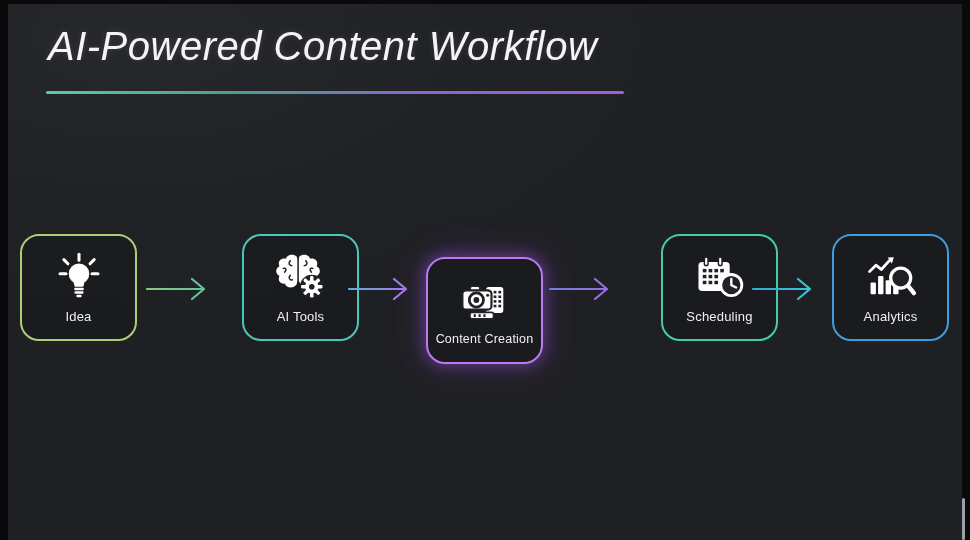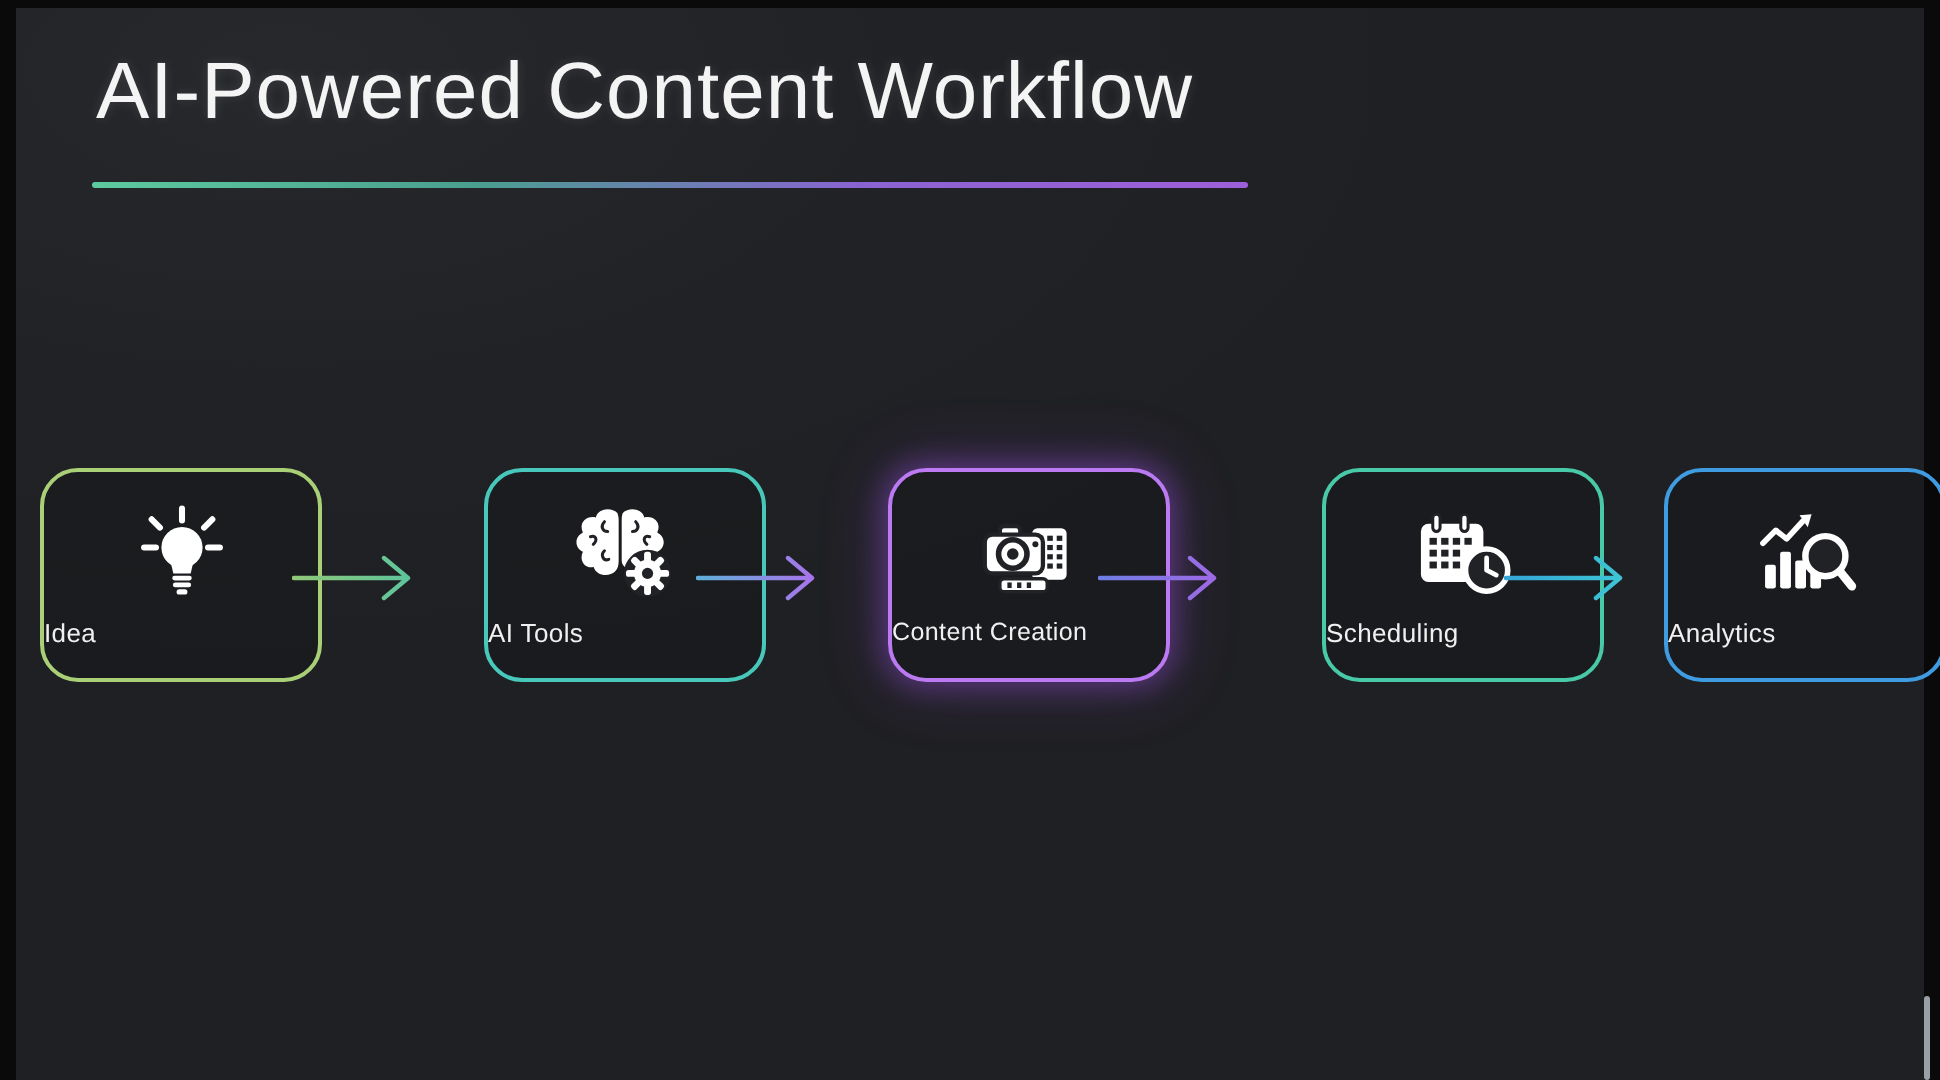--- a/index.html
+++ b/index.html
@@ -10,29 +10,30 @@
   }
   .stage{
     position:absolute;left:8px;top:4px;right:8px;bottom:0;
     background:radial-gradient(ellipse 600px 300px at 14% 6%, #27282c 0%, #212226 55%, #1f2023 100%);
   }
   .page-title{
     position:absolute;left:40px;top:20px;
     font-size:40px;font-weight:500;letter-spacing:.5px;
     color:#f4f4f4;line-height:1.1;white-space:nowrap;
     text-shadow:0 0 6px rgba(255,255,255,.12);
+    font-style:italic;
   }
   .title-underline{
     position:absolute;left:38px;top:87px;width:578px;height:3px;border-radius:2px;
   }
   .step{
-    position:absolute;top:230px;width:141px;height:107px;
+    position:absolute;top:230px;width:117px;height:107px;
     border:2px solid #888;border-radius:19px;
     background:rgba(0,0,0,.14);
-    display:flex;flex-direction:column;justify-content:flex-start;
+    display:flex;flex-direction:column;align-items:center;justify-content:flex-start;
     box-sizing:border-box;
   }
   .step .icon-wrap{
     height:62px;display:flex;align-items:center;justify-content:center;margin-top:10px;
   }
   .step .step-label{
     color:#f0f0f0;font-size:13px;letter-spacing:.2px;white-space:nowrap;margin-top:1px;
   }
   .arrow{position:absolute;top:272px;width:66px;height:26px;}
   .scrollbar-thumb{
@@ -129,21 +130,21 @@
   <svg class="arrow" style="left:340px" viewBox="0 0 66 26">
     <defs>
         <linearGradient id="g1" x1="0" y1="0" x2="1" y2="0">
           <stop offset="0" stop-color="#5fb0d8"></stop>
           <stop offset="1" stop-color="#a874ec"></stop>
         </linearGradient>
       </defs>
     <path d="M1,13 H56 M46,3 L58,13 L46,23" fill="none" stroke="url(#g1)" stroke-width="2.2" stroke-linecap="round" stroke-linejoin="round"></path>
   </svg>
 
-  <div class="step" style="left: 436px; border-color: rgb(187, 121, 242); box-shadow: rgba(168, 85, 247, 0.35) 0px 0px 14px 3px, rgba(168, 85, 247, 0.15) 0px 0px 30px 7px;">
+  <div class="step" style="left: 418px; border-color: rgb(187, 121, 242); box-shadow: rgba(168, 85, 247, 0.35) 0px 0px 14px 3px, rgba(168, 85, 247, 0.15) 0px 0px 30px 7px; margin-top: 23px;">
     <div class="icon-wrap">
       <svg width="56" height="48" viewBox="0 0 52 44">
         <rect x="27" y="10" width="16" height="24" rx="2.5" fill="#fff"></rect>
         <g fill="#212226">
           <rect x="29.6" y="13.5" width="2.6" height="2.4"></rect>
             <rect x="34" y="13.5" width="2.6" height="2.4"></rect>
             <rect x="38.4" y="13.5" width="2.6" height="2.4"></rect>
           <rect x="29.6" y="17.8" width="2.6" height="2.4"></rect>
             <rect x="34" y="17.8" width="2.6" height="2.4"></rect>
             <rect x="38.4" y="17.8" width="2.6" height="2.4"></rect>

